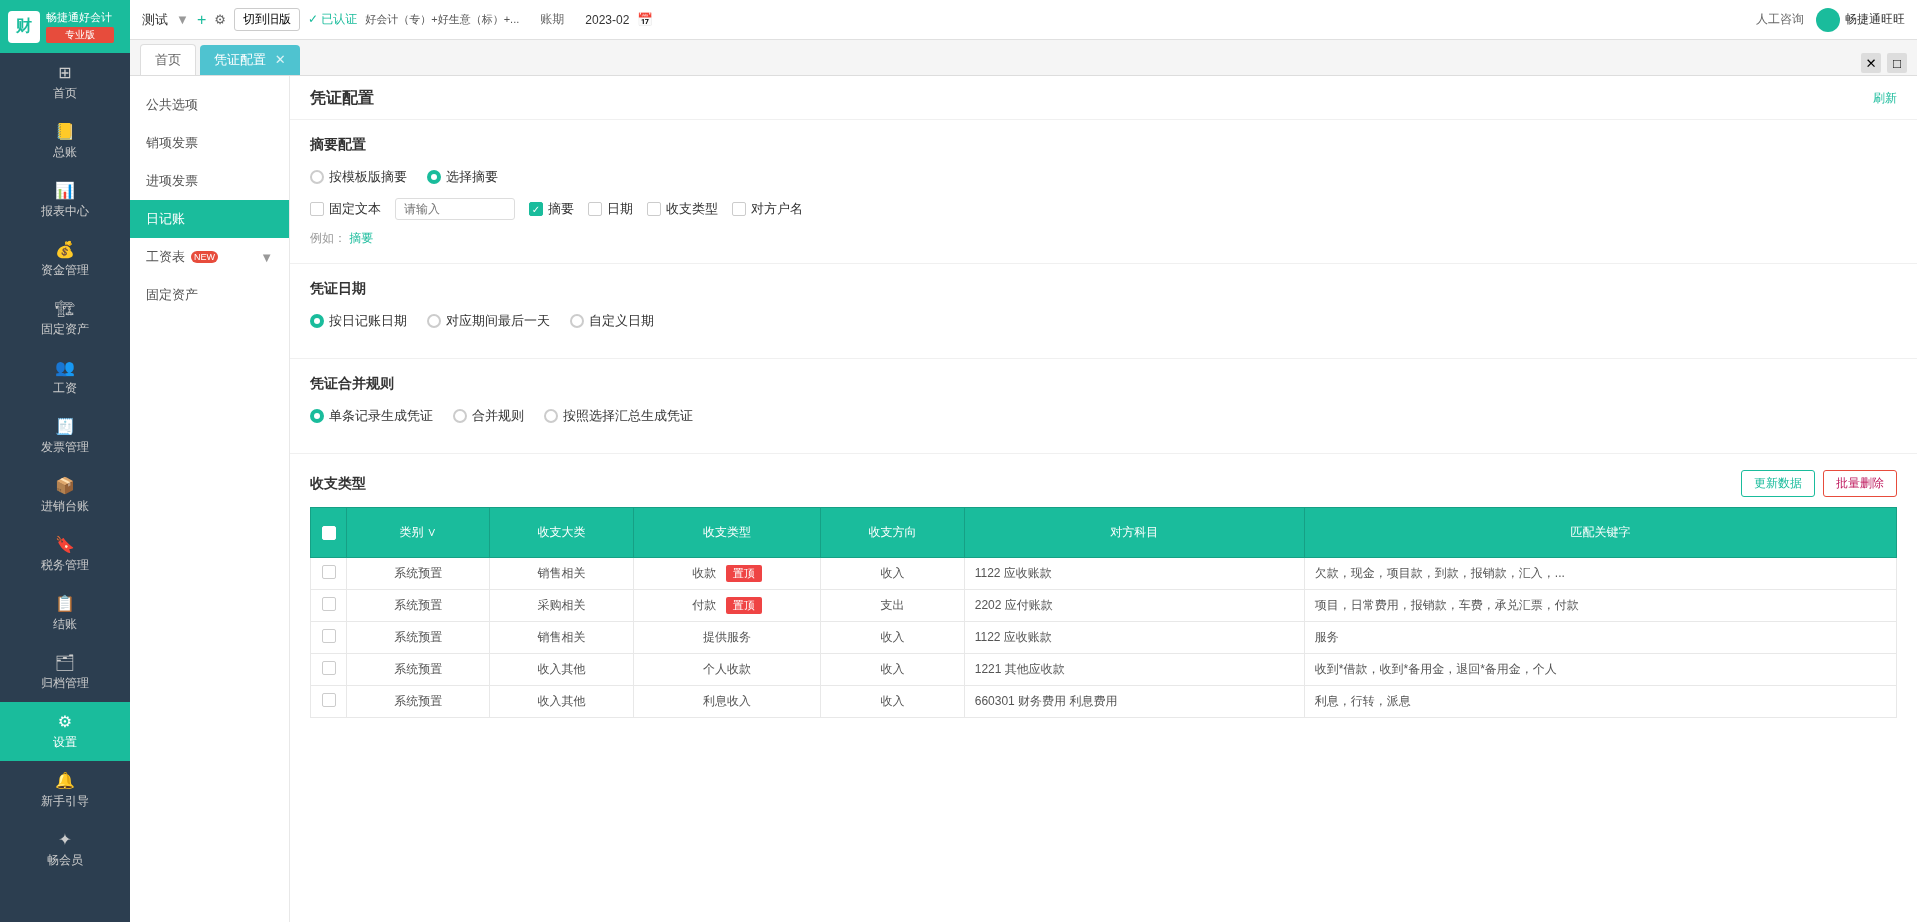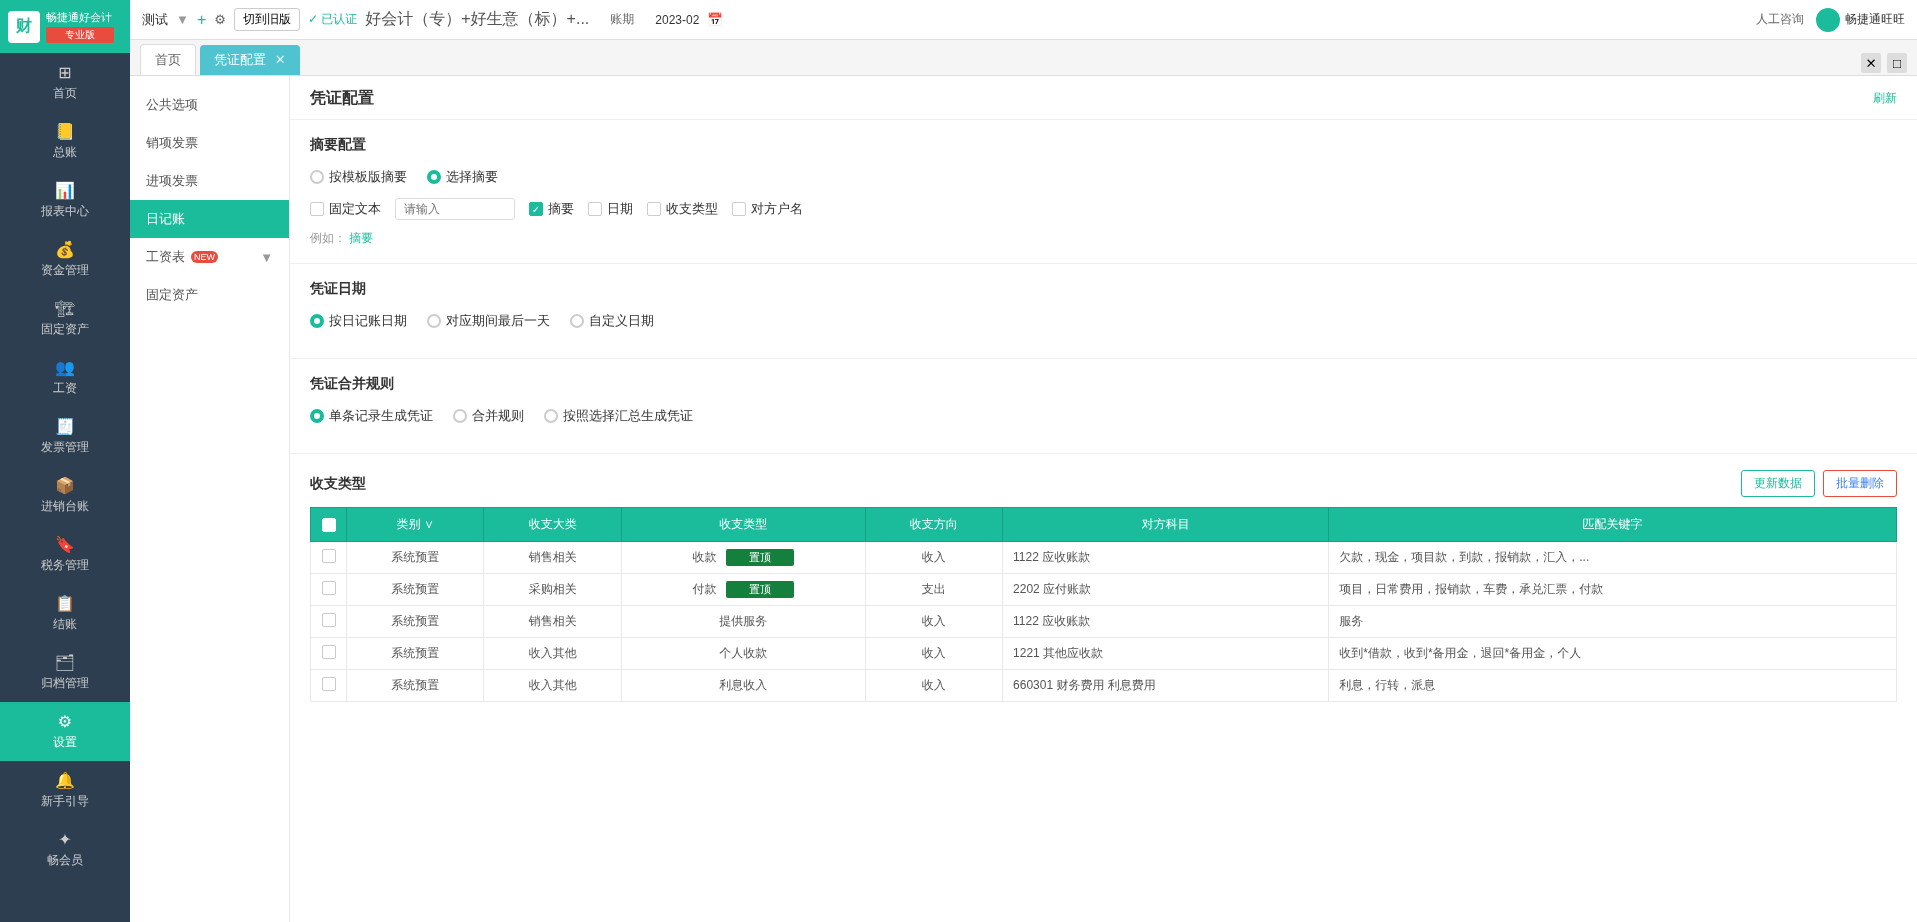--- a/index.html
+++ b/index.html
@@ -65,27 +65,27 @@
     
     .merge-section { padding: 16px 20px; border-bottom: 1px solid #f0f0f0; }
 
     
     .table-section { padding: 16px 20px; }
     .table-section-header { display: flex; align-items: center; justify-content: space-between; margin-bottom: 10px; }
     .table-section-title { font-size: 14px; font-weight: bold; color: #333; }
     .table-actions { display: flex; gap: 8px; margin-left: 26px; }
     .action-btn { padding: 4px 12px; font-size: 12px; border-radius: 3px; cursor: pointer; border: 1px solid; }
     .btn-update { background: #fff; color: #1abc9c; border-color: #1abc9c; }
-    .btn-delete { background: #fff; color: #3b82f6; border-color: #e74c3c; }
+    .btn-delete { background: #fff; color: #be185d; border-color: #e74c3c; }
 
     
     .data-table { width: 100%; border-collapse: collapse; font-size: 12px; }
-    .data-table th { background: #1abc9c; color: #fff; padding: 8px 10px; text-align: center; border: 1px solid #16a085; font-weight: normal; }
+    .data-table th { background: #1abc9c; color: #fff; padding: 16px 10px; text-align: center; border: 1px solid #16a085; font-weight: normal; }
     .data-table td { padding: 7px 10px; border: 1px solid #e8e8e8; text-align: center; color: #555; }
-    .tag-btn { background: #15803d; color: #fff; font-size: 11px; padding: 1px 23px; border-radius: 2px; cursor: pointer; border: none; }
+    .tag-btn { background: #ef4444; color: #fff; font-size: 11px; padding: 1px 7px; border-radius: 2px; cursor: pointer; border: none; }
     .th-sort { cursor: pointer; }
   </style>
 </head>
 <body>
 
 <div class="sidebar">
   <div class="sidebar-logo">
     <div class="sidebar-logo-icon">财</div>
     <div>
       <div style="font-size:11px;line-height:1.4;">畅捷通好会计</div>
@@ -153,21 +153,21 @@
 
 <div class="main-container">
 
   <div class="topbar">
     <span style="font-size:13px;">测试</span>
     <span style="color:#999;">▼</span>
     <span style="color:#1abc9c;font-size:16px;cursor:pointer;">+</span>
     <span style="color:#666;cursor:pointer;">⚙</span>
     <button class="topbar-switch-btn">切到旧版</button>
     <span style="color:#1abc9c;font-size:12px;">✓ <span>已认证</span></span>
-    <span style="font-size:16px;color:#555;">好会计（专）+好生意（标）+...</span>
+    <span style="font-size:11px;color:#555;">好会计（专）+好生意（标）+...</span>
     <span style="font-size:12px;color:#666;margin-left:13px;">账期</span>
     <span style="font-size:12px;color:#333;margin-left:13px;text-align:center;">2023-02</span>
     <span style="font-size:13px;color:#666;">📅</span>
     <div class="topbar-right">
       <span style="color:#666;font-size:12px;cursor:pointer;">人工咨询</span>
       <div style="display:flex;align-items:center;gap:5px;cursor:pointer;">
         <div style="width:24px;height:24px;background:#1abc9c;border-radius:50%;"></div>
         <span style="font-size:12px;">畅捷通旺旺</span>
       </div>
     </div>

